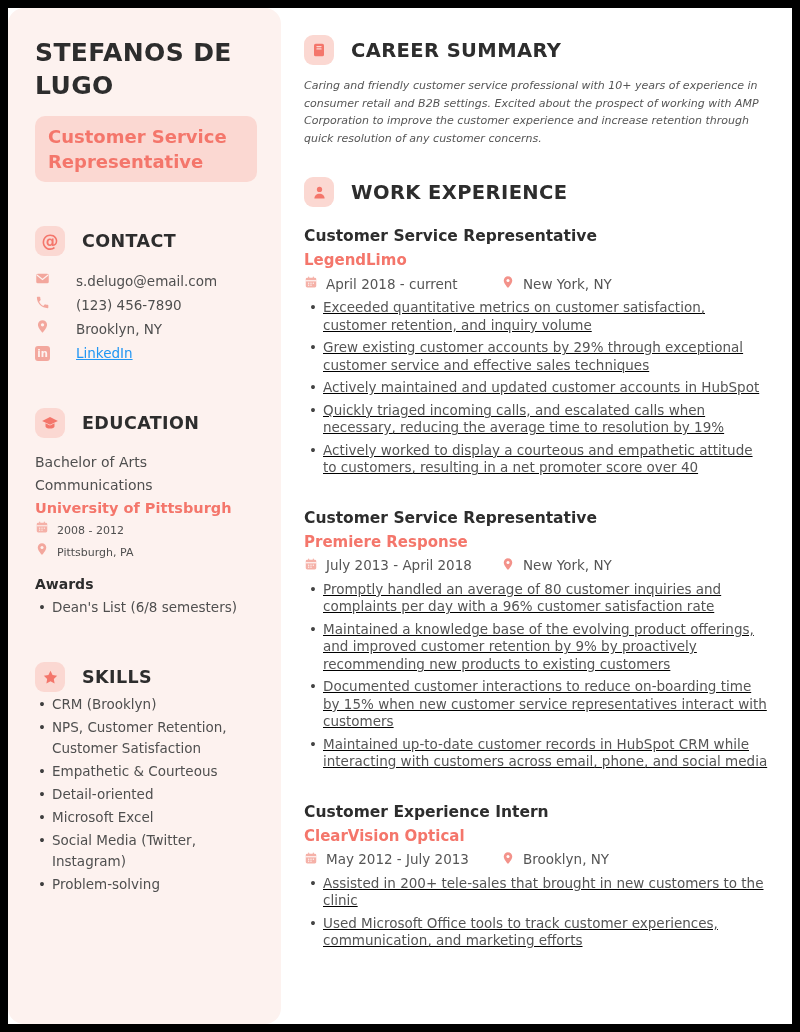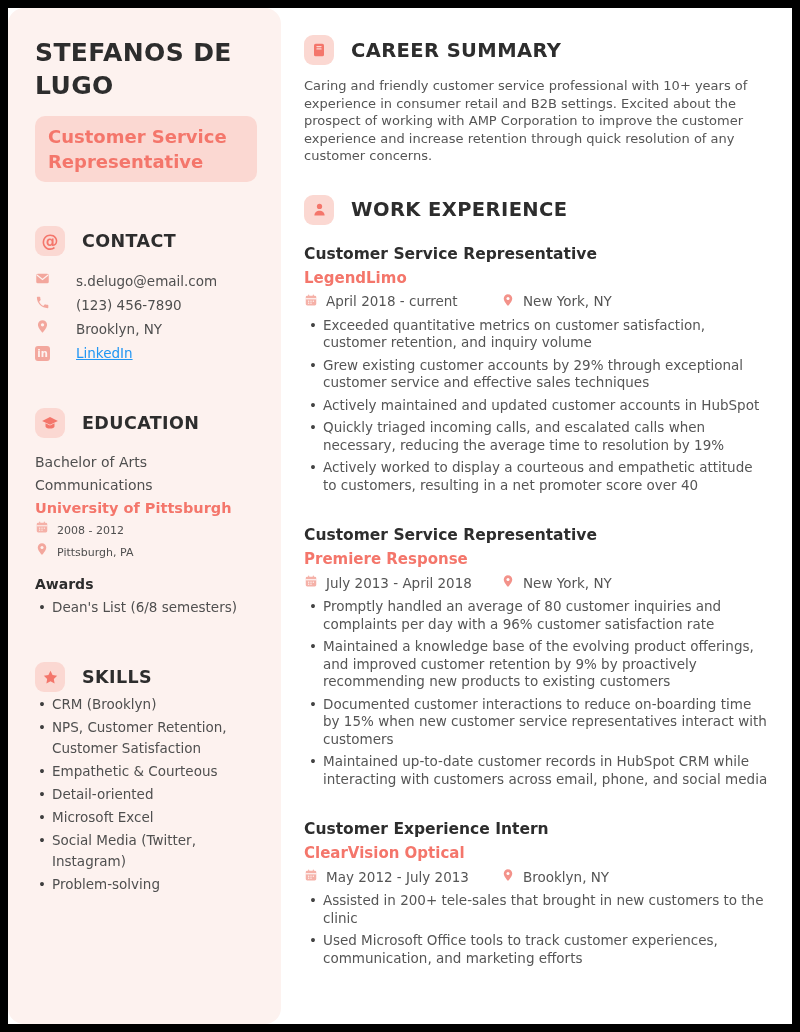--- a/index.html
+++ b/index.html
@@ -85,31 +85,31 @@
   
   .main{
     flex:1;
     padding:27px 22px 0 23px;
   }
   .main-heading{
     font-size:19.5px;font-weight:800;color:#2d2d2d;letter-spacing:.4px;
   }
   .summary-text{
     margin-top:12px;
-    font-size:13px;line-height:17.6px;color:#555;
+    font-size:11px;line-height:17.6px;color:#555;font-style:italic;
   }
   .work-section{margin-top:30px;}
   .job{margin-top:30px;}
   .job.first{margin-top:18px;}
   .job-title{font-size:15.5px;line-height:22px;font-weight:700;color:#2d2d2d;}
   .job-company{font-size:15px;line-height:22px;font-weight:700;color:#f4766b;margin-top:2px;}
   .job-meta{display:flex;align-items:flex-end;margin-top:4px;}
   .meta-cell{display:flex;align-items:center;gap:8px;font-size:13.5px;color:#555;}
   .meta-date{min-width:197px;}
-  ul.job-bullets{list-style:none;margin-top:7px;}
+  ul.job-bullets{list-style:none;margin-top:7px;text-decoration:underline;}
   ul.job-bullets li{
     position:relative;padding-left:19px;
     font-size:13.5px;line-height:17.5px;color:#555;
     margin-bottom:5px;
   }
   ul.job-bullets li::before{
     content:"\2022";position:absolute;left:5px;color:#444;
   }
 </style>
 </head>

